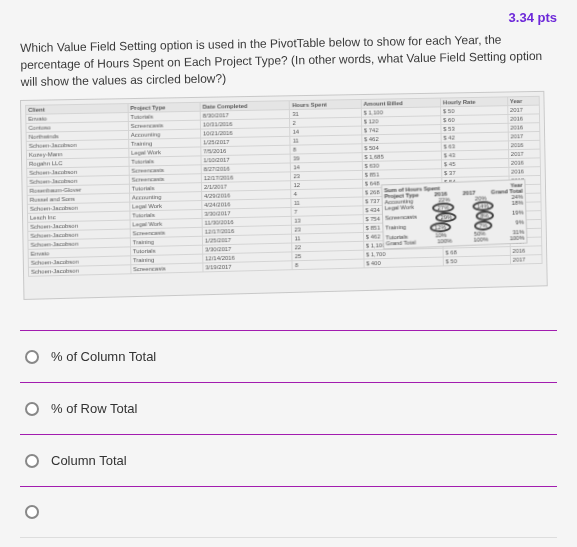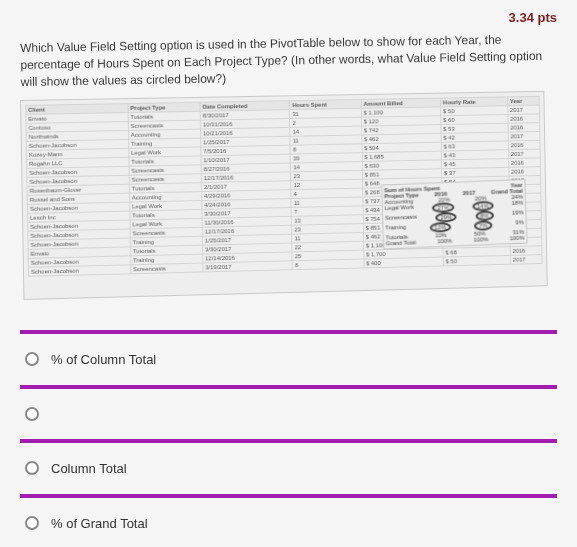--- a/index.html
+++ b/index.html
@@ -12,21 +12,21 @@
       color: #3a3a3a;
       position: relative;
       overflow: hidden;
     }
     .points {
       position: absolute;
       top: 10px;
       right: 20px;
       font-weight: bold;
       font-size: 13px;
-      color: #7f1d1d;
+      color: #6d28d9;
     }
     .question {
       font-size: 12px;
       line-height: 1.4;
       color: #3a3a3a;
       margin-top: 25px;
       margin-bottom: 10px;
       transform: rotate(-1deg);
       transform-origin: left top;
     }
@@ -76,23 +76,23 @@
       border: 2px solid #333;
       border-radius: 50%;
       padding: 0 3px;
       display: inline-block;
     }
     .options {
       margin-top: 30px;
     }
     .option {
       display: flex;
-      align-items: flex-start;
+      align-items: flex-end;
       padding: 18px 5px;
-      border-top: 4px solid #a21caf;
+      border-top: 1px solid #a21caf;
       font-size: 13px;
       color: #333;
     }
     .option:last-child { border-bottom: 1px solid #ddd; }
     .radio {
       width: 14px;
       height: 14px;
       border: 2px solid #888;
       border-radius: 50%;
       margin-right: 12px;
@@ -337,22 +337,22 @@
   </div>
 </div>
 
 <div class="options">
   <div class="option">
     <span class="radio"></span>
     <span>% of Column Total</span>
   </div>
   <div class="option">
     <span class="radio"></span>
+    <span>% of Row Total</span>
   </div>
   <div class="option">
     <span class="radio"></span>
     <span>Column Total</span>
   </div>
   <div class="option">
     <span class="radio"></span>
-    <span>% of Grand Total</span>
   </div>
 </div>
 
 </body></html>

